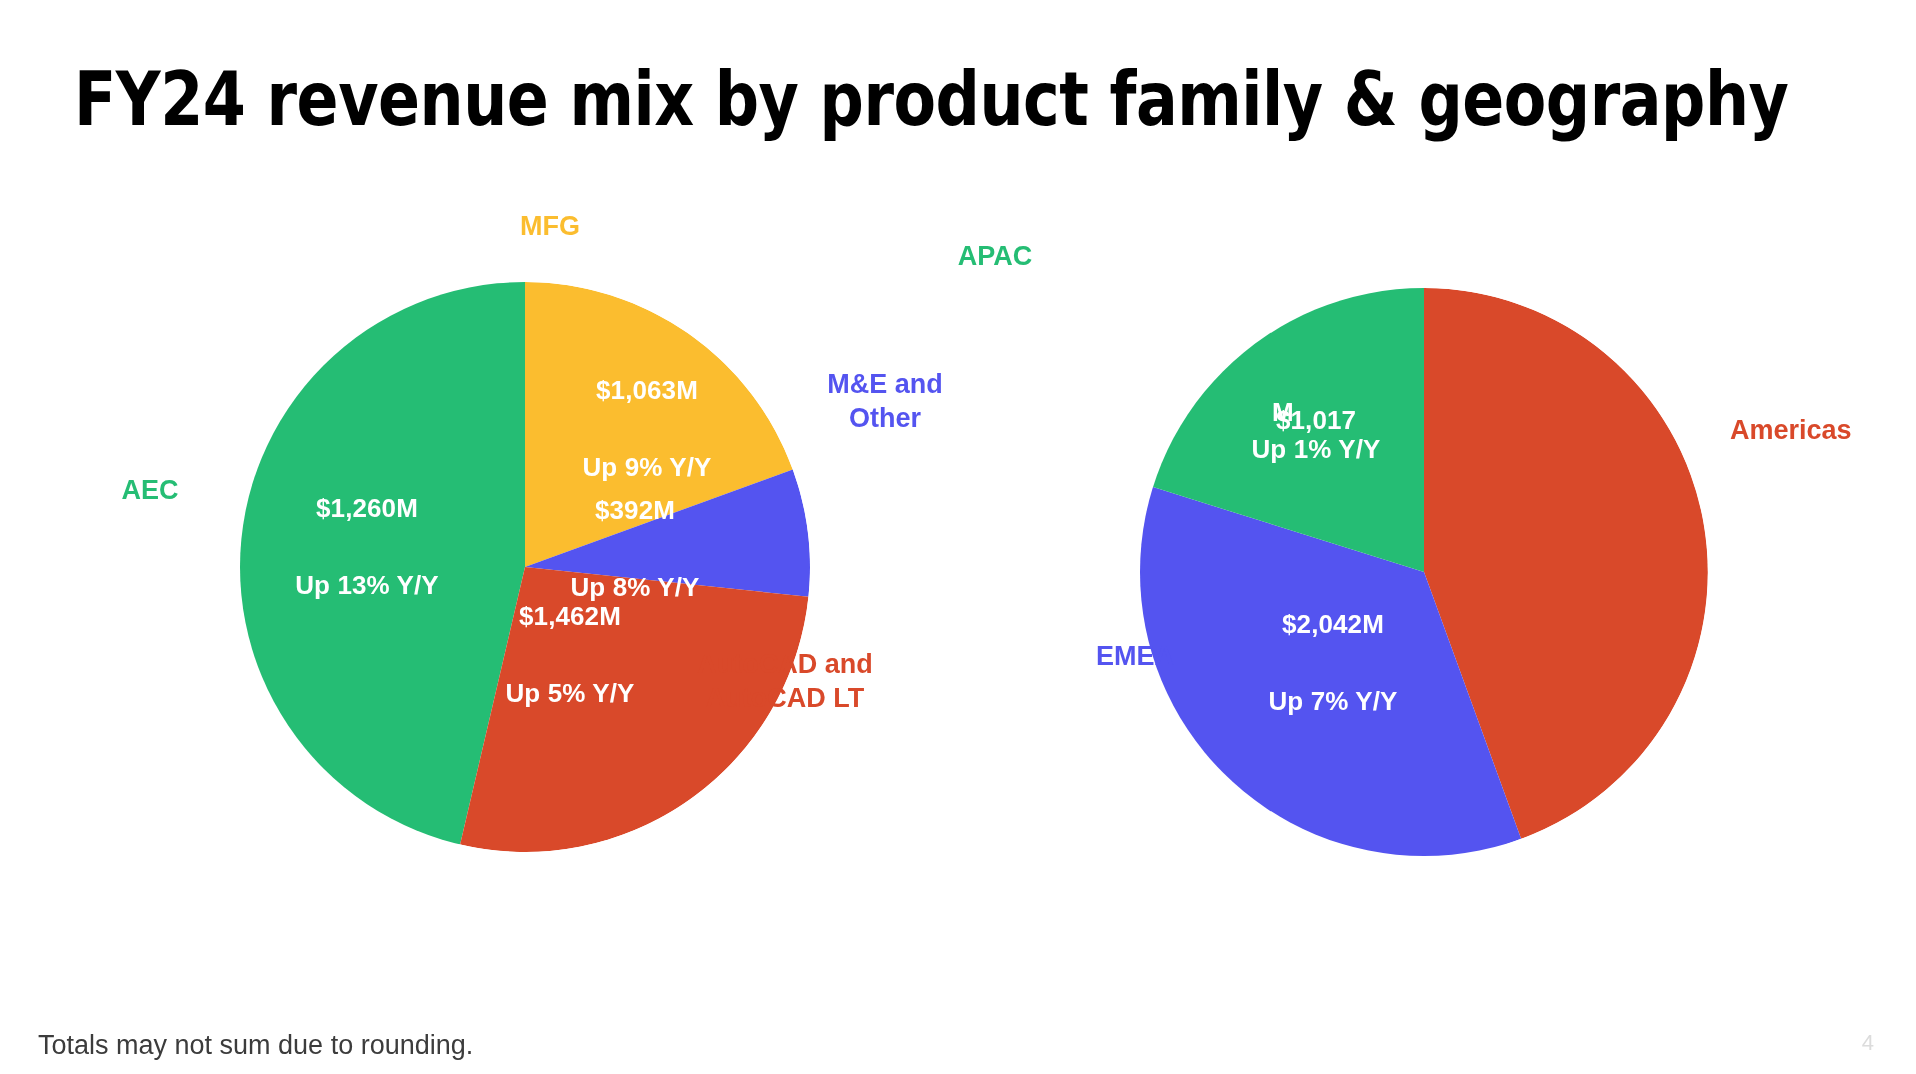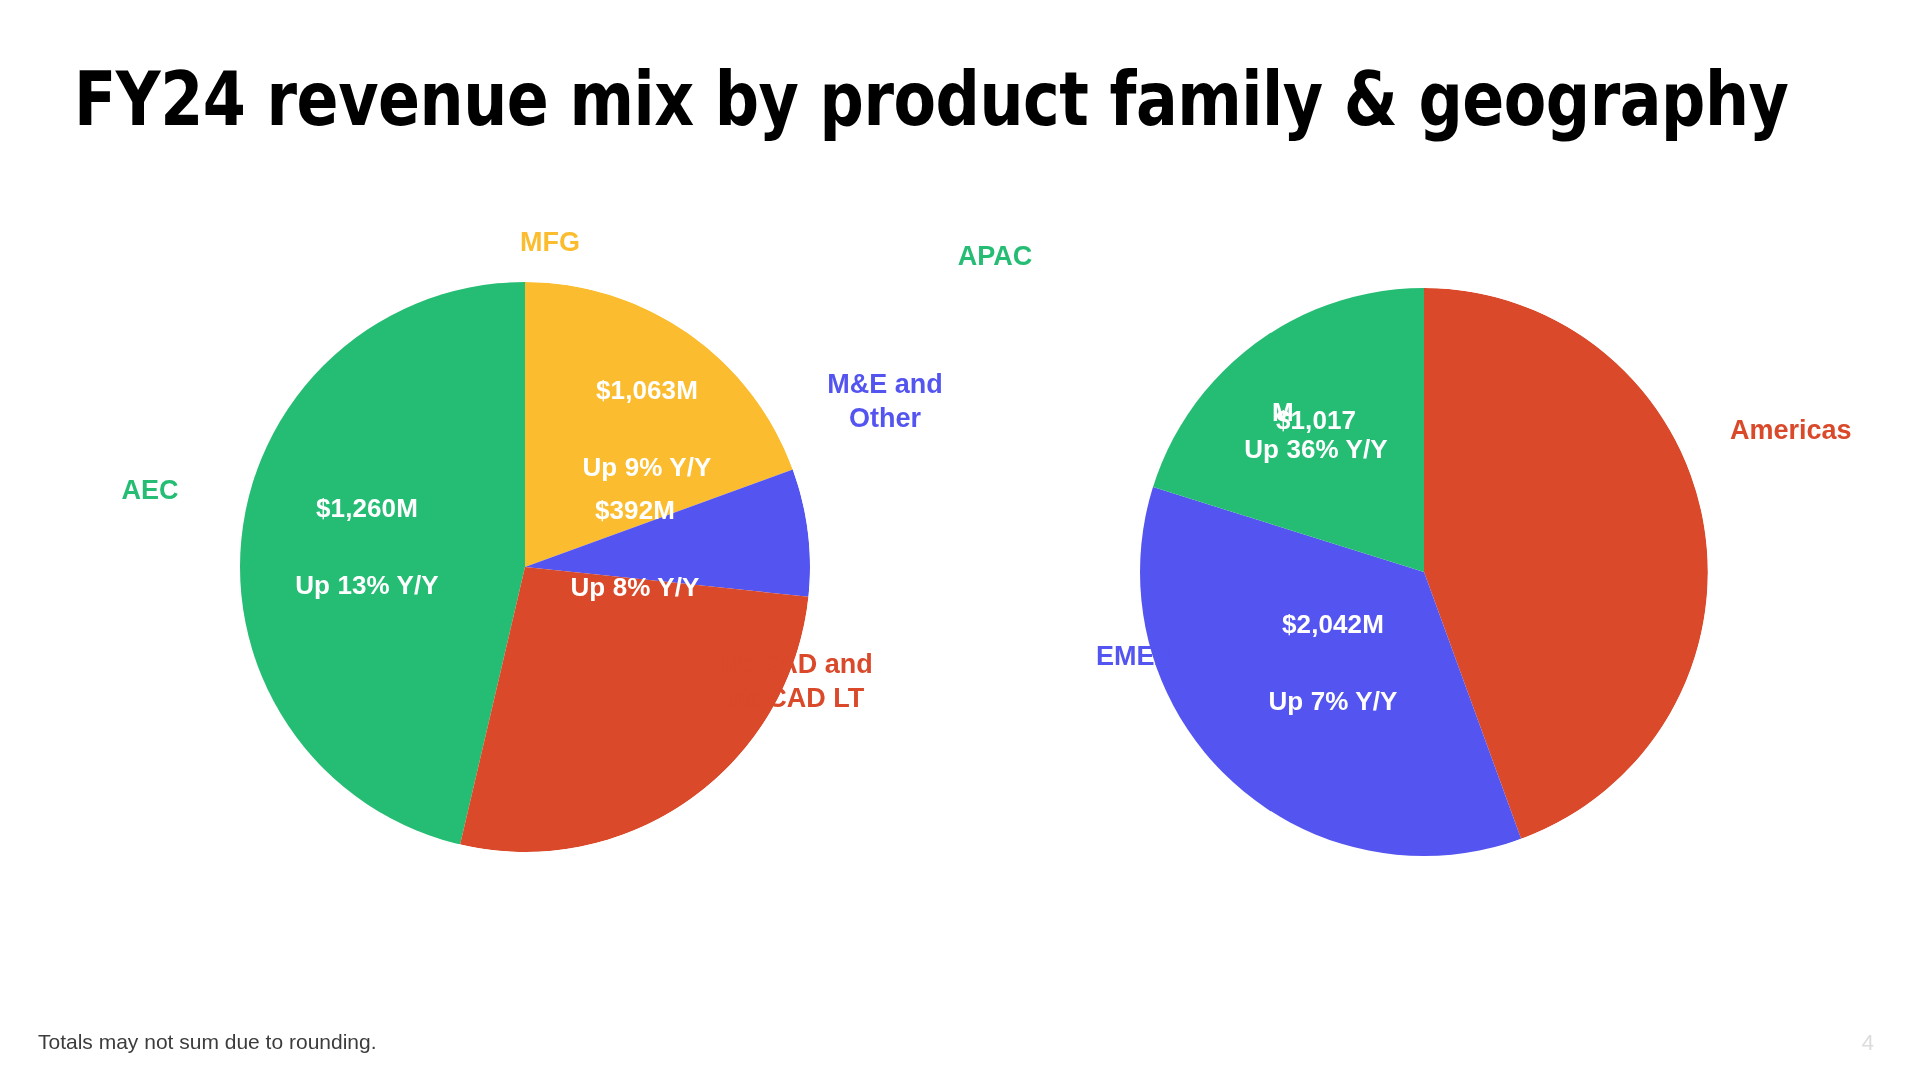--- a/index.html
+++ b/index.html
@@ -90,21 +90,21 @@
     line-height: 1.25;
     text-align: center;
     white-space: pre-line;
   }
 
   
   #footnote {
     position: absolute;
     left: 38px;
     top: 1030px;
-    font-size: 21px;
+    font-size: 27px;
     color: #3c3c3c;
     font-weight: 400;
   }
   #pagenum {
     position: absolute;
     right: 42px;
     top: 1030px;
     font-size: 22px;
     color: #dcdcdc;
     font-weight: 400;
@@ -138,23 +138,27 @@
     <div class="slice-label" style="left:305px; top:182px; width:180px;">
       <span class="l1">$392M</span>
       <span class="l2">Up 8% Y/Y</span>
     </div>
 
     <div class="slice-label" style="left:17px; top:180px; width:220px;">
       <span class="l1">$1,260M</span>
       <span class="l2">Up 13% Y/Y</span>
     </div>
 
+    <div class="slice-label" style="left:230px; top:288px; width:200px;">
+      <span class="l1">$1,462M</span>
+      <span class="l2">Up 5% Y/Y</span>
+    </div>
   </div>
 
-  <div class="cat-label" style="left:470px; top:226px; width:160px; color:#fbbd2f;">MFG</div>
+  <div class="cat-label" style="left:470px; top:210px; width:160px; color:#fbbd2f;">MFG</div>
 
   <div class="cat-label" style="left:790px; top:368px; width:190px; color:#5454f0;">M&amp;E and
 Other</div>
 
   <div class="cat-label" style="left:85px; top:474px; width:130px; color:#25bd74;">AEC</div>
 
   <div class="cat-label" style="left:660px; top:648px; width:250px; color:#d9492a;">AutoCAD and
 AutoCAD LT</div>
 
   <div class="pie-wrap" style="left:1140px; top:288px; width:568px; height:568px;">
@@ -163,21 +167,21 @@
 
       <path fill="#d9492a" d="M 284 284 L 284 0 A 284 284 0 0 1 381.1 550.8 Z"></path>
 
       <path fill="#5454f0" d="M 284 284 L 381.1 550.8 A 284 284 0 0 1 3.9 196.2 Z"></path>
 
       <path fill="#25bd74" d="M 284 284 L 3.9 196.2 A 284 284 0 0 1 284 0 Z"></path>
     </svg>
 
     <div class="slice-label overlap" style="left:101px; top:108px;">
       <span class="l1">$1,017</span>
-      <span class="l2">Up 36% Y/Y</span>
+      <span class="l2">Up 1% Y/Y</span>
       <span class="m-artifact">M</span>
     </div>
 
 
     <div class="slice-label" style="left:88px; top:290px; width:210px;">
       <span class="l1">$2,042M</span>
       <span class="l2">Up 7% Y/Y</span>
     </div>
   </div>
 

